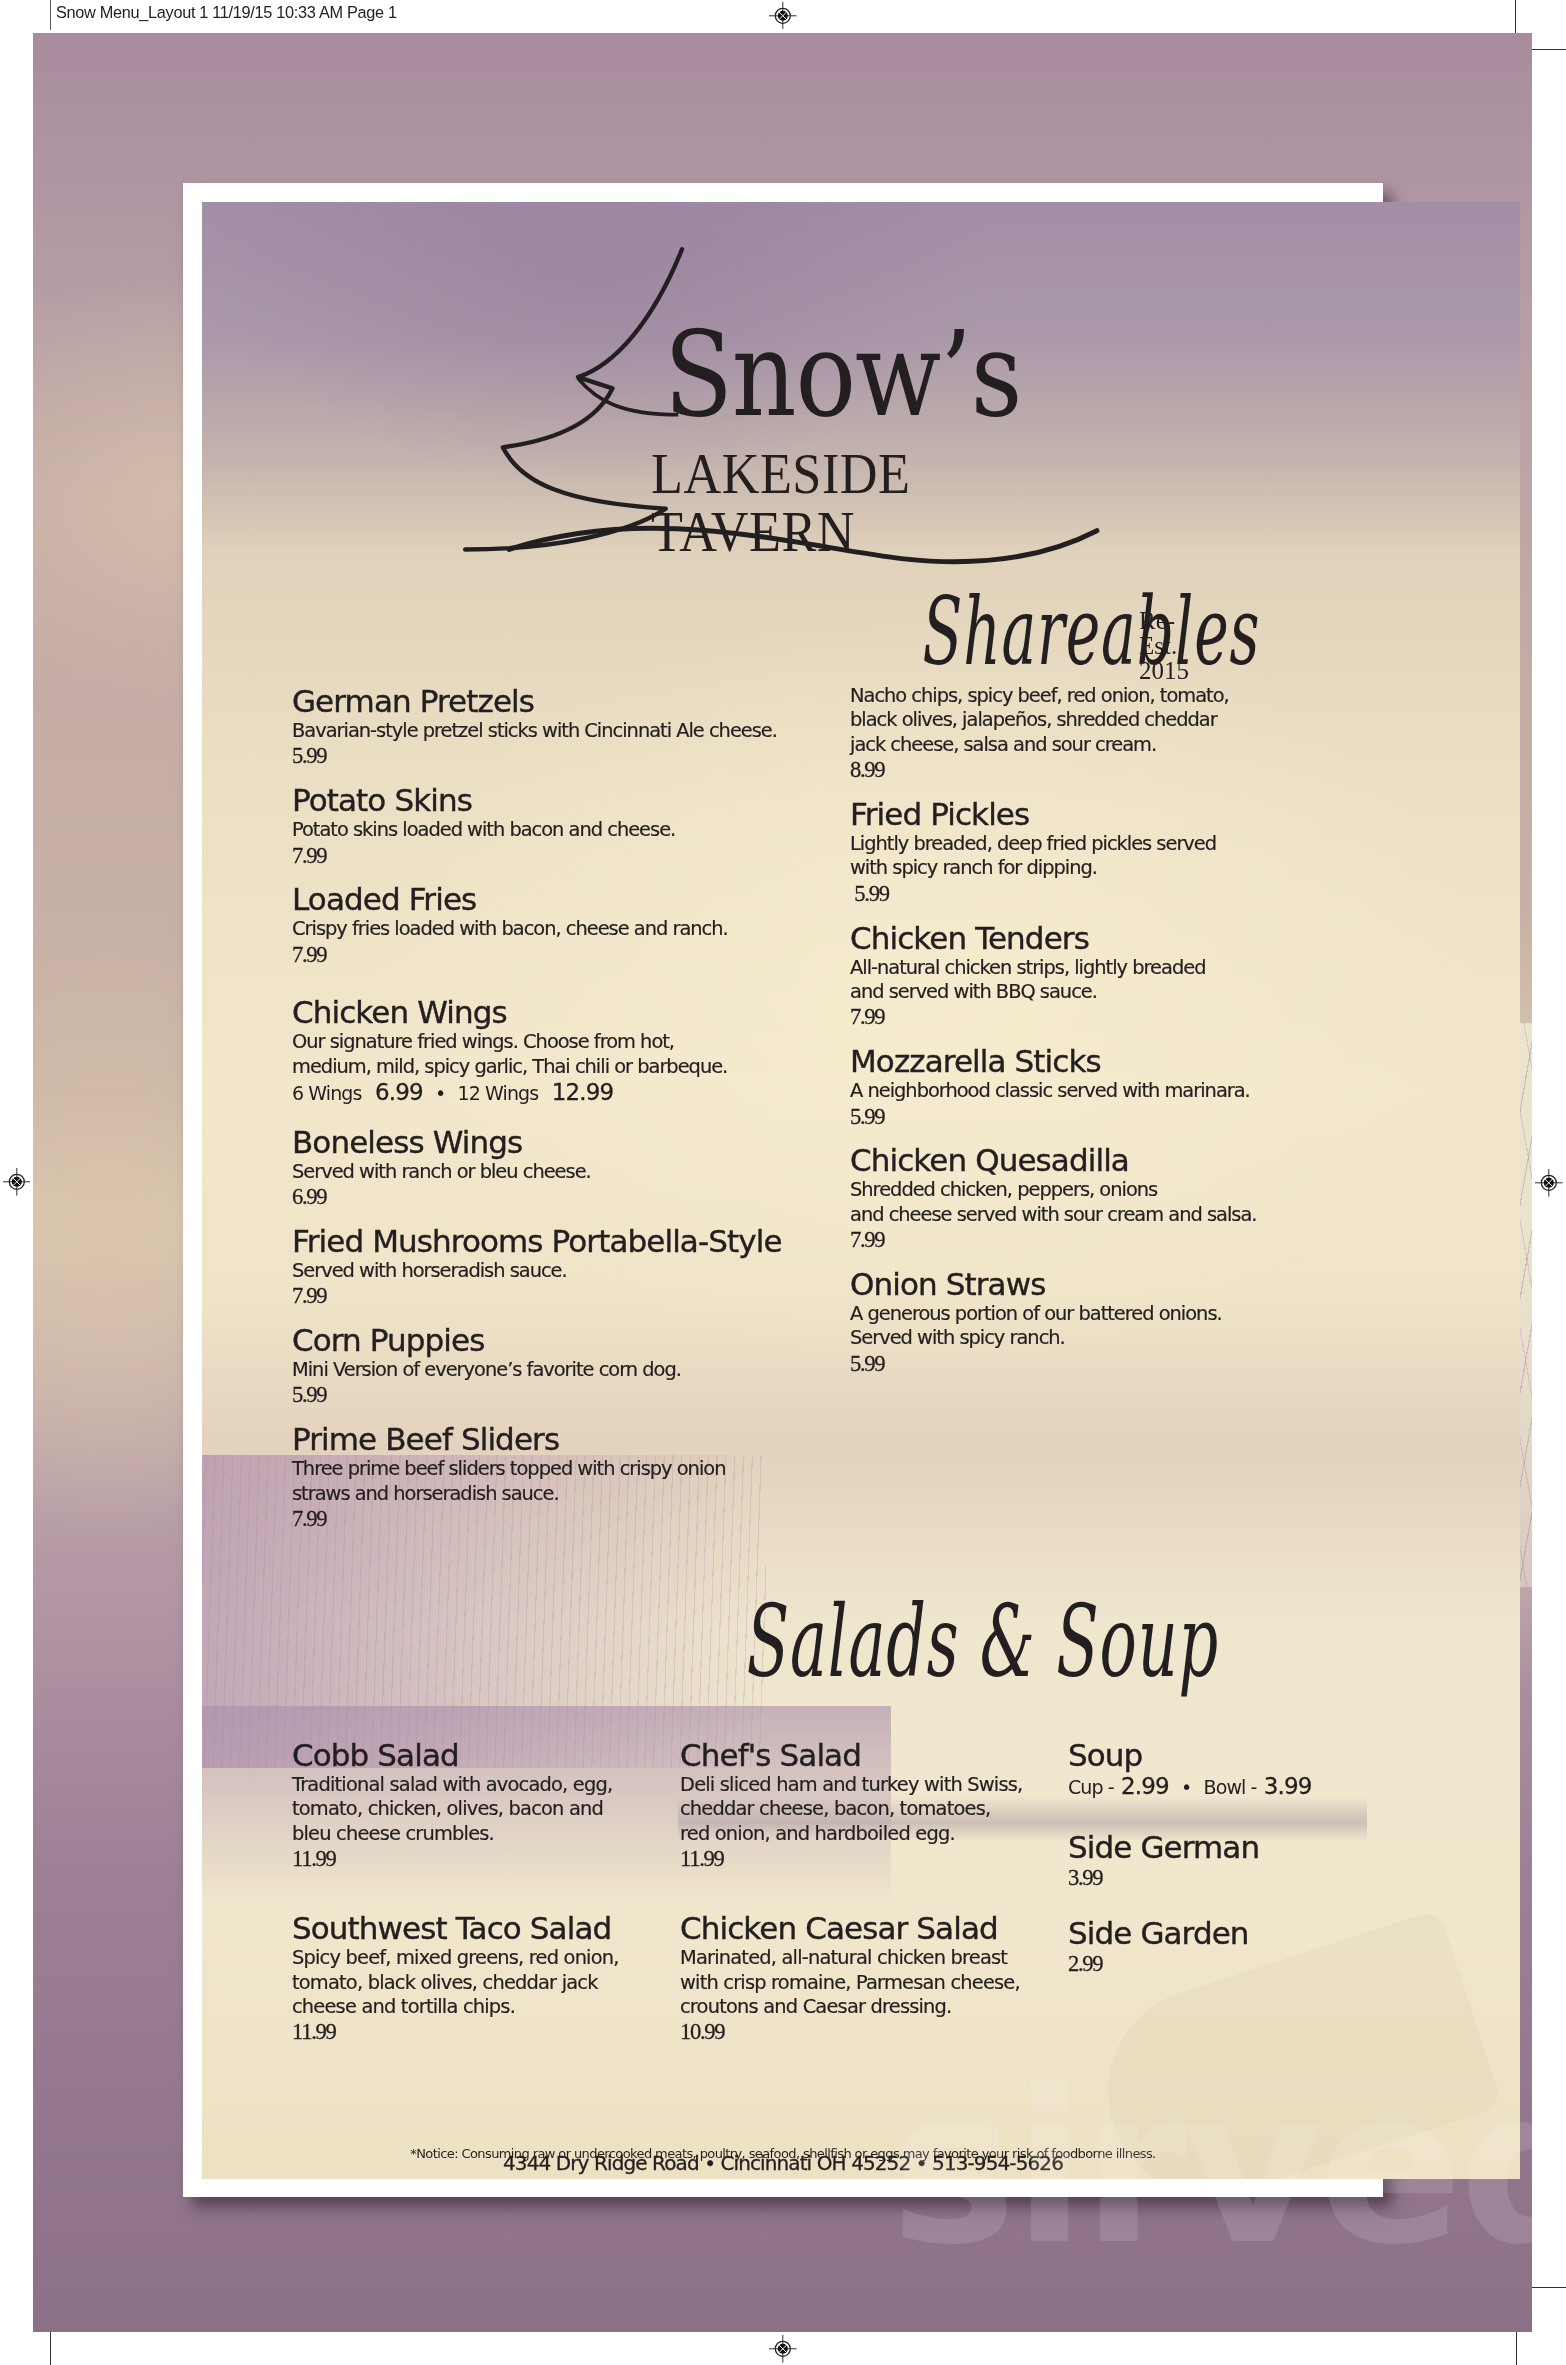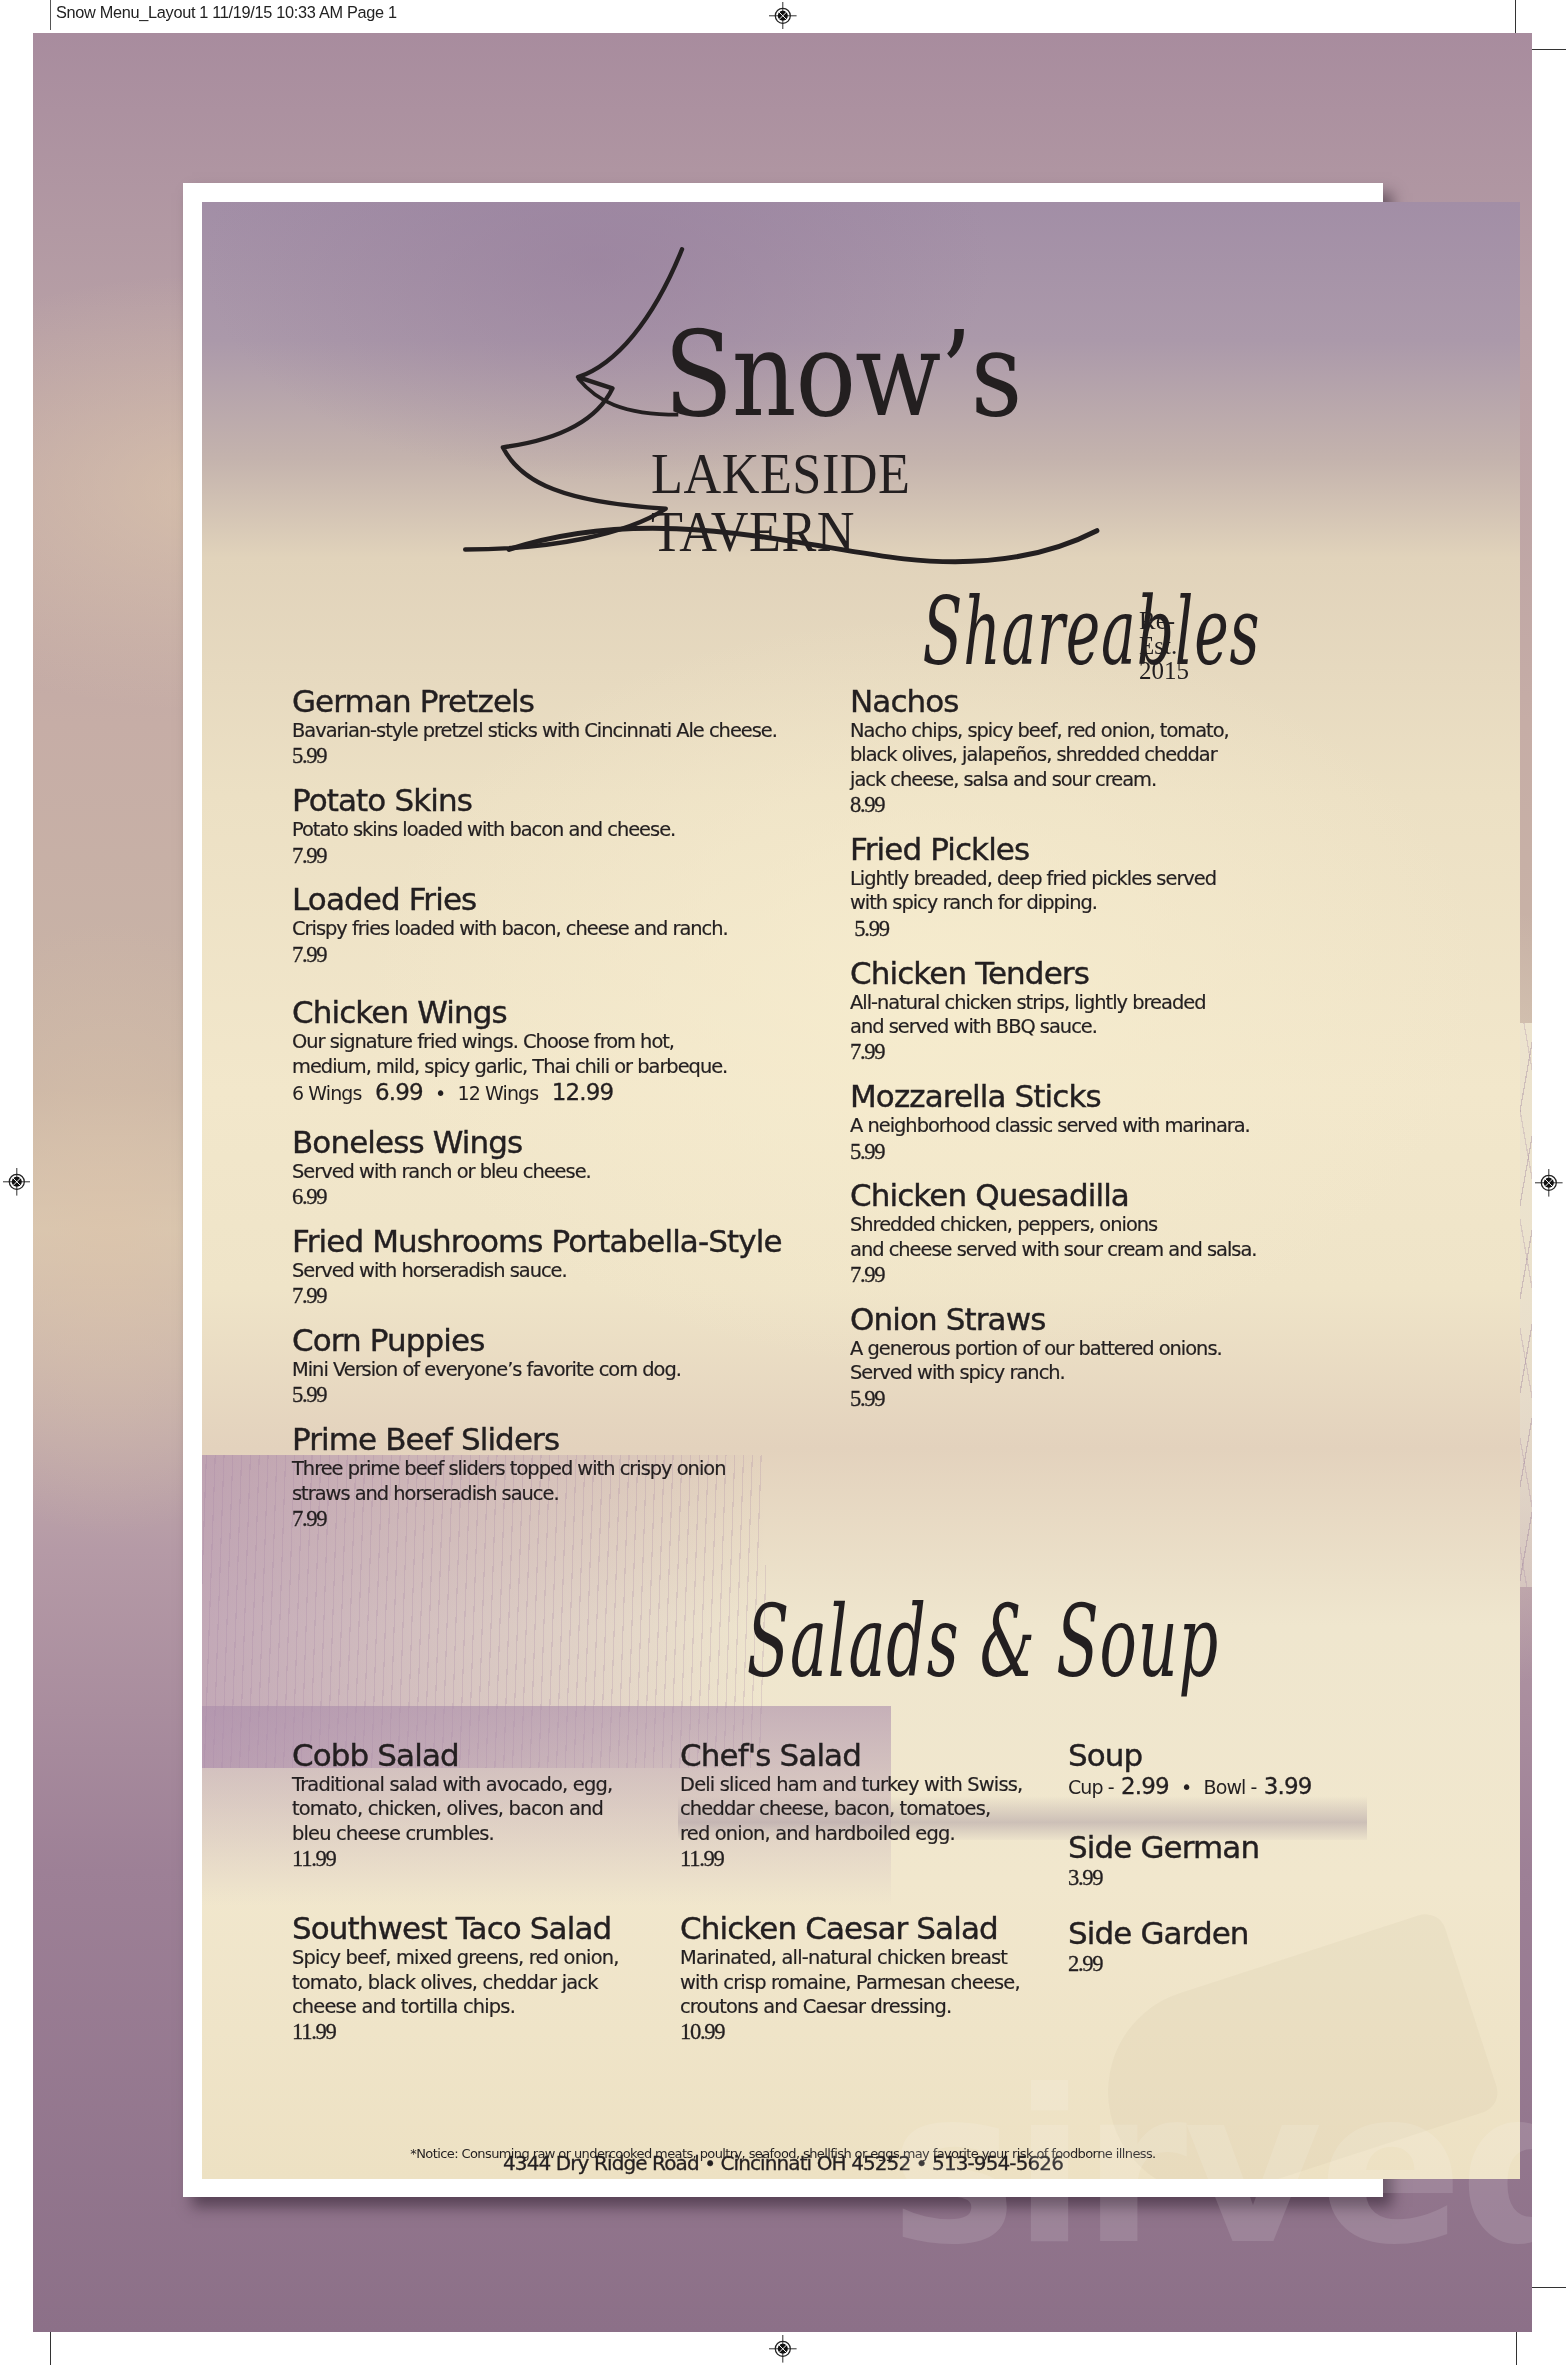--- a/index.html
+++ b/index.html
@@ -262,21 +262,20 @@
       <div class="item">
         <div class="item-name">Prime Beef Sliders</div>
         <div class="item-desc">Three prime beef sliders topped with crispy onion
 straws and horseradish sauce.</div>
         <div class="item-price">7.99</div>
       </div>
     </div>
 
     <div class="col shr-right">
       <div class="item">
-        <div class="item-name">Nachos</div>
         <div class="item-desc">Nacho chips, spicy beef, red onion, tomato,
 black olives, jalapeños, shredded cheddar
 jack cheese, salsa and sour cream.</div>
         <div class="item-price">8.99</div>
       </div>
       <div class="item">
         <div class="item-name">Fried Pickles</div>
         <div class="item-desc">Lightly breaded, deep fried pickles served
 with spicy ranch for dipping.</div>
         <div class="item-price" style="white-space:pre;"> 5.99</div>

